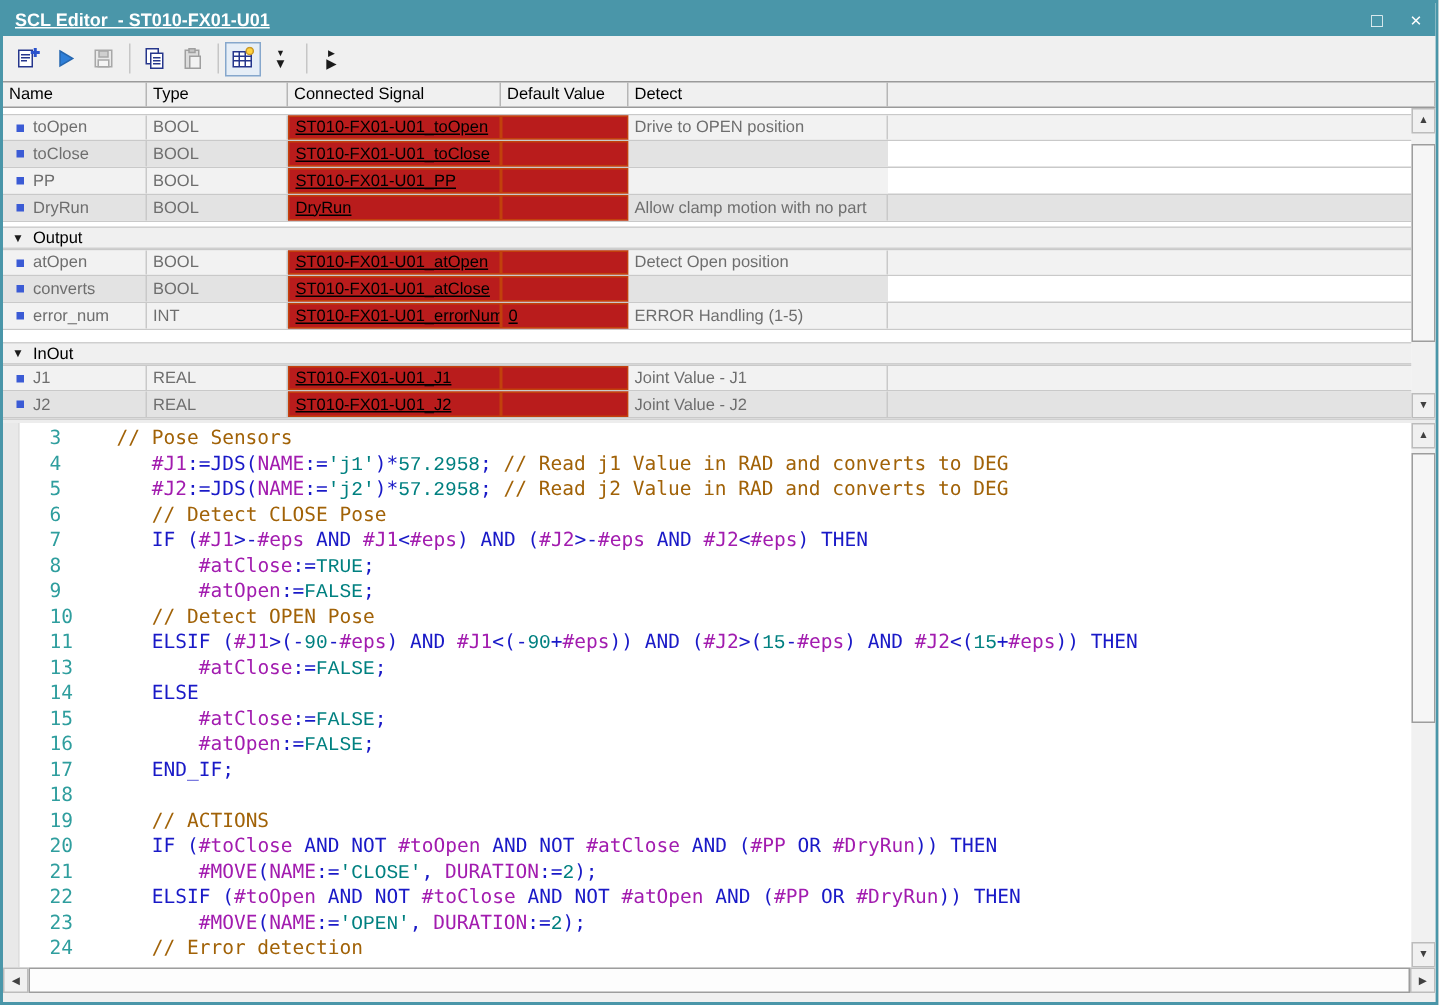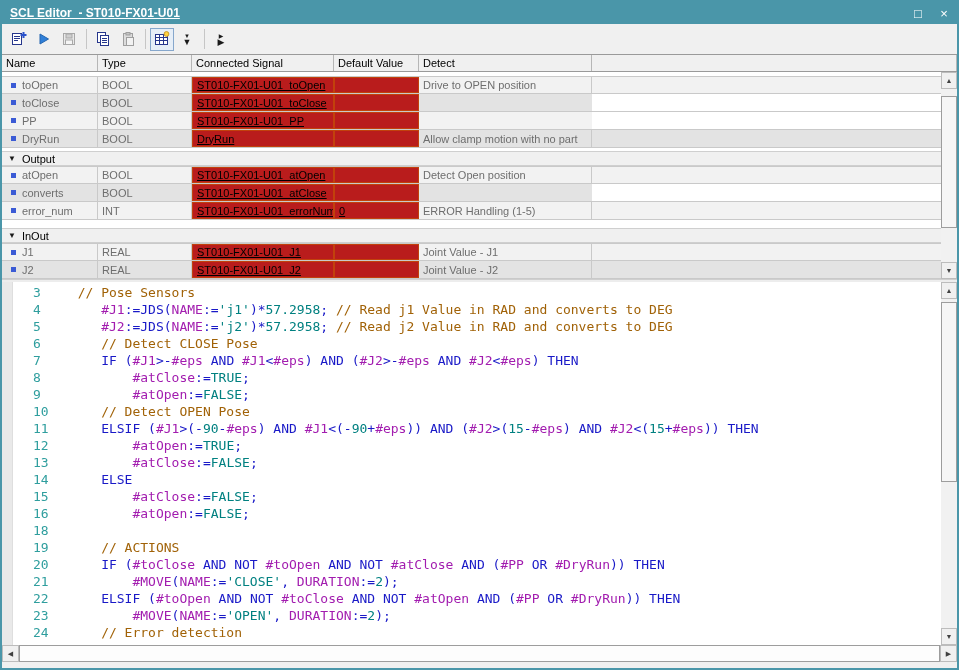--- a/index.html
+++ b/index.html
@@ -48,21 +48,21 @@
   .splitter{position:absolute;top:277px;left:0;width:955px;height:3px;background:#ededed;border-top:1px solid #cfcfcf;}
   
   .editor{position:absolute;top:280px;left:0;width:939px;height:363px;background:#fff;overflow:hidden;padding-top:2px;}
   .gutterstrip{position:absolute;left:0;top:0;bottom:0;width:11px;background:#e9e9e9;border-right:1px solid #dedede;}
   .codeline{display:flex;height:17px;font-family:"DejaVu Sans Mono","Liberation Mono",monospace;
     font-size:13px;line-height:17px;white-space:pre;position:relative;}
   .lnum{flex:none;width:48px;padding-left:31px;color:#2f9e9e;}
   .ltext{padding-left:12px;}
   .c-kw{color:#1919c7;}
   .c-var{color:#a21caf;}
-  .c-lit{color:#008080;}
+  .c-lit{color:#008080;font-family:Liberation Mono, monospace;}
   .c-com{color:#a16207;}
   
   .vscroll{position:absolute;width:16px;background:#f1f1f1;}
   .vscroll.table{right:0;top:70px;height:207px;}
   .vscroll.code{right:0;top:280px;height:363px;}
   .sbtn{position:absolute;left:0;right:0;height:17px;background:#f0f0f0;border:1px solid #bcbcbc;
     display:flex;align-items:center;justify-content:center;font-size:7px;color:#404040;}
   .sbtn.up{top:0;}
   .sbtn.down{bottom:0;}
   .sthumb{position:absolute;left:0;right:0;background:#f6f6f6;border:1px solid #9d9d9d;}
@@ -277,25 +277,25 @@
     <div id="code">
         <div class="codeline"><span class="lnum">3</span><span class="ltext"><span class="c-kw">  </span><span class="c-com">// Pose Sensors</span></span></div>
         <div class="codeline"><span class="lnum">4</span><span class="ltext"><span class="c-kw">     </span><span class="c-var">#J1</span><span class="c-kw">:</span><span class="c-kw">=</span><span class="c-kw">JDS</span><span class="c-kw">(</span><span class="c-var">NAME</span><span class="c-kw">:</span><span class="c-kw">=</span><span class="c-lit">'j1'</span><span class="c-kw">)</span><span class="c-kw">*</span><span class="c-lit">57.2958</span><span class="c-kw">;</span><span class="c-kw"> </span><span class="c-com">// Read j1 Value in RAD and converts to DEG</span></span></div>
         <div class="codeline"><span class="lnum">5</span><span class="ltext"><span class="c-kw">     </span><span class="c-var">#J2</span><span class="c-kw">:</span><span class="c-kw">=</span><span class="c-kw">JDS</span><span class="c-kw">(</span><span class="c-var">NAME</span><span class="c-kw">:</span><span class="c-kw">=</span><span class="c-lit">'j2'</span><span class="c-kw">)</span><span class="c-kw">*</span><span class="c-lit">57.2958</span><span class="c-kw">;</span><span class="c-kw"> </span><span class="c-com">// Read j2 Value in RAD and converts to DEG</span></span></div>
         <div class="codeline"><span class="lnum">6</span><span class="ltext"><span class="c-kw">     </span><span class="c-com">// Detect CLOSE Pose</span></span></div>
         <div class="codeline"><span class="lnum">7</span><span class="ltext"><span class="c-kw">     </span><span class="c-kw">IF</span><span class="c-kw"> </span><span class="c-kw">(</span><span class="c-var">#J1</span><span class="c-kw">&gt;</span><span class="c-kw">-</span><span class="c-var">#eps</span><span class="c-kw"> </span><span class="c-kw">AND</span><span class="c-kw"> </span><span class="c-var">#J1</span><span class="c-kw">&lt;</span><span class="c-var">#eps</span><span class="c-kw">)</span><span class="c-kw"> </span><span class="c-kw">AND</span><span class="c-kw"> </span><span class="c-kw">(</span><span class="c-var">#J2</span><span class="c-kw">&gt;</span><span class="c-kw">-</span><span class="c-var">#eps</span><span class="c-kw"> </span><span class="c-kw">AND</span><span class="c-kw"> </span><span class="c-var">#J2</span><span class="c-kw">&lt;</span><span class="c-var">#eps</span><span class="c-kw">)</span><span class="c-kw"> </span><span class="c-kw">THEN</span></span></div>
         <div class="codeline"><span class="lnum">8</span><span class="ltext"><span class="c-kw">         </span><span class="c-var">#atClose</span><span class="c-kw">:</span><span class="c-kw">=</span><span class="c-lit">TRUE</span><span class="c-kw">;</span></span></div>
         <div class="codeline"><span class="lnum">9</span><span class="ltext"><span class="c-kw">         </span><span class="c-var">#atOpen</span><span class="c-kw">:</span><span class="c-kw">=</span><span class="c-lit">FALSE</span><span class="c-kw">;</span></span></div>
         <div class="codeline"><span class="lnum">10</span><span class="ltext"><span class="c-kw">     </span><span class="c-com">// Detect OPEN Pose</span></span></div>
         <div class="codeline"><span class="lnum">11</span><span class="ltext"><span class="c-kw">     </span><span class="c-kw">ELSIF</span><span class="c-kw"> </span><span class="c-kw">(</span><span class="c-var">#J1</span><span class="c-kw">&gt;</span><span class="c-kw">(</span><span class="c-kw">-</span><span class="c-lit">90</span><span class="c-kw">-</span><span class="c-var">#eps</span><span class="c-kw">)</span><span class="c-kw"> </span><span class="c-kw">AND</span><span class="c-kw"> </span><span class="c-var">#J1</span><span class="c-kw">&lt;</span><span class="c-kw">(</span><span class="c-kw">-</span><span class="c-lit">90</span><span class="c-kw">+</span><span class="c-var">#eps</span><span class="c-kw">)</span><span class="c-kw">)</span><span class="c-kw"> </span><span class="c-kw">AND</span><span class="c-kw"> </span><span class="c-kw">(</span><span class="c-var">#J2</span><span class="c-kw">&gt;</span><span class="c-kw">(</span><span class="c-lit">15</span><span class="c-kw">-</span><span class="c-var">#eps</span><span class="c-kw">)</span><span class="c-kw"> </span><span class="c-kw">AND</span><span class="c-kw"> </span><span class="c-var">#J2</span><span class="c-kw">&lt;</span><span class="c-kw">(</span><span class="c-lit">15</span><span class="c-kw">+</span><span class="c-var">#eps</span><span class="c-kw">)</span><span class="c-kw">)</span><span class="c-kw"> </span><span class="c-kw">THEN</span></span></div>
-        <div class="codeline"><span class="lnum">12</span><span class="ltext"><span class="c-kw">         </span><span class="c-var">#atOpen</span><span class="c-kw">:</span><span class="c-kw">=</span><span class="c-lit">TRUE</span><span class="c-kw">;</span></span></div>
         <div class="codeline"><span class="lnum">13</span><span class="ltext"><span class="c-kw">         </span><span class="c-var">#atClose</span><span class="c-kw">:</span><span class="c-kw">=</span><span class="c-lit">FALSE</span><span class="c-kw">;</span></span></div>
         <div class="codeline"><span class="lnum">14</span><span class="ltext"><span class="c-kw">     </span><span class="c-kw">ELSE</span></span></div>
         <div class="codeline"><span class="lnum">15</span><span class="ltext"><span class="c-kw">         </span><span class="c-var">#atClose</span><span class="c-kw">:</span><span class="c-kw">=</span><span class="c-lit">FALSE</span><span class="c-kw">;</span></span></div>
         <div class="codeline"><span class="lnum">16</span><span class="ltext"><span class="c-kw">         </span><span class="c-var">#atOpen</span><span class="c-kw">:</span><span class="c-kw">=</span><span class="c-lit">FALSE</span><span class="c-kw">;</span></span></div>
+        <div class="codeline"><span class="lnum">17</span><span class="ltext"><span class="c-kw">     </span><span class="c-kw">END_IF</span><span class="c-kw">;</span></span></div>
         <div class="codeline"><span class="lnum">18</span><span class="ltext"></span></div>
         <div class="codeline"><span class="lnum">19</span><span class="ltext"><span class="c-kw">     </span><span class="c-com">// ACTIONS</span></span></div>
         <div class="codeline"><span class="lnum">20</span><span class="ltext"><span class="c-kw">     </span><span class="c-kw">IF</span><span class="c-kw"> </span><span class="c-kw">(</span><span class="c-var">#toClose</span><span class="c-kw"> </span><span class="c-kw">AND</span><span class="c-kw"> </span><span class="c-kw">NOT</span><span class="c-kw"> </span><span class="c-var">#toOpen</span><span class="c-kw"> </span><span class="c-kw">AND</span><span class="c-kw"> </span><span class="c-kw">NOT</span><span class="c-kw"> </span><span class="c-var">#atClose</span><span class="c-kw"> </span><span class="c-kw">AND</span><span class="c-kw"> </span><span class="c-kw">(</span><span class="c-var">#PP</span><span class="c-kw"> </span><span class="c-kw">OR</span><span class="c-kw"> </span><span class="c-var">#DryRun</span><span class="c-kw">)</span><span class="c-kw">)</span><span class="c-kw"> </span><span class="c-kw">THEN</span></span></div>
         <div class="codeline"><span class="lnum">21</span><span class="ltext"><span class="c-kw">         </span><span class="c-var">#MOVE</span><span class="c-kw">(</span><span class="c-var">NAME</span><span class="c-kw">:</span><span class="c-kw">=</span><span class="c-lit">'CLOSE'</span><span class="c-kw">,</span><span class="c-kw"> </span><span class="c-var">DURATION</span><span class="c-kw">:</span><span class="c-kw">=</span><span class="c-lit">2</span><span class="c-kw">)</span><span class="c-kw">;</span></span></div>
         <div class="codeline"><span class="lnum">22</span><span class="ltext"><span class="c-kw">     </span><span class="c-kw">ELSIF</span><span class="c-kw"> </span><span class="c-kw">(</span><span class="c-var">#toOpen</span><span class="c-kw"> </span><span class="c-kw">AND</span><span class="c-kw"> </span><span class="c-kw">NOT</span><span class="c-kw"> </span><span class="c-var">#toClose</span><span class="c-kw"> </span><span class="c-kw">AND</span><span class="c-kw"> </span><span class="c-kw">NOT</span><span class="c-kw"> </span><span class="c-var">#atOpen</span><span class="c-kw"> </span><span class="c-kw">AND</span><span class="c-kw"> </span><span class="c-kw">(</span><span class="c-var">#PP</span><span class="c-kw"> </span><span class="c-kw">OR</span><span class="c-kw"> </span><span class="c-var">#DryRun</span><span class="c-kw">)</span><span class="c-kw">)</span><span class="c-kw"> </span><span class="c-kw">THEN</span></span></div>
         <div class="codeline"><span class="lnum">23</span><span class="ltext"><span class="c-kw">         </span><span class="c-var">#MOVE</span><span class="c-kw">(</span><span class="c-var">NAME</span><span class="c-kw">:</span><span class="c-kw">=</span><span class="c-lit">'OPEN'</span><span class="c-kw">,</span><span class="c-kw"> </span><span class="c-var">DURATION</span><span class="c-kw">:</span><span class="c-kw">=</span><span class="c-lit">2</span><span class="c-kw">)</span><span class="c-kw">;</span></span></div>
         <div class="codeline"><span class="lnum">24</span><span class="ltext"><span class="c-kw">     </span><span class="c-com">// Error detection</span></span></div>
       </div>
   </div>
 

